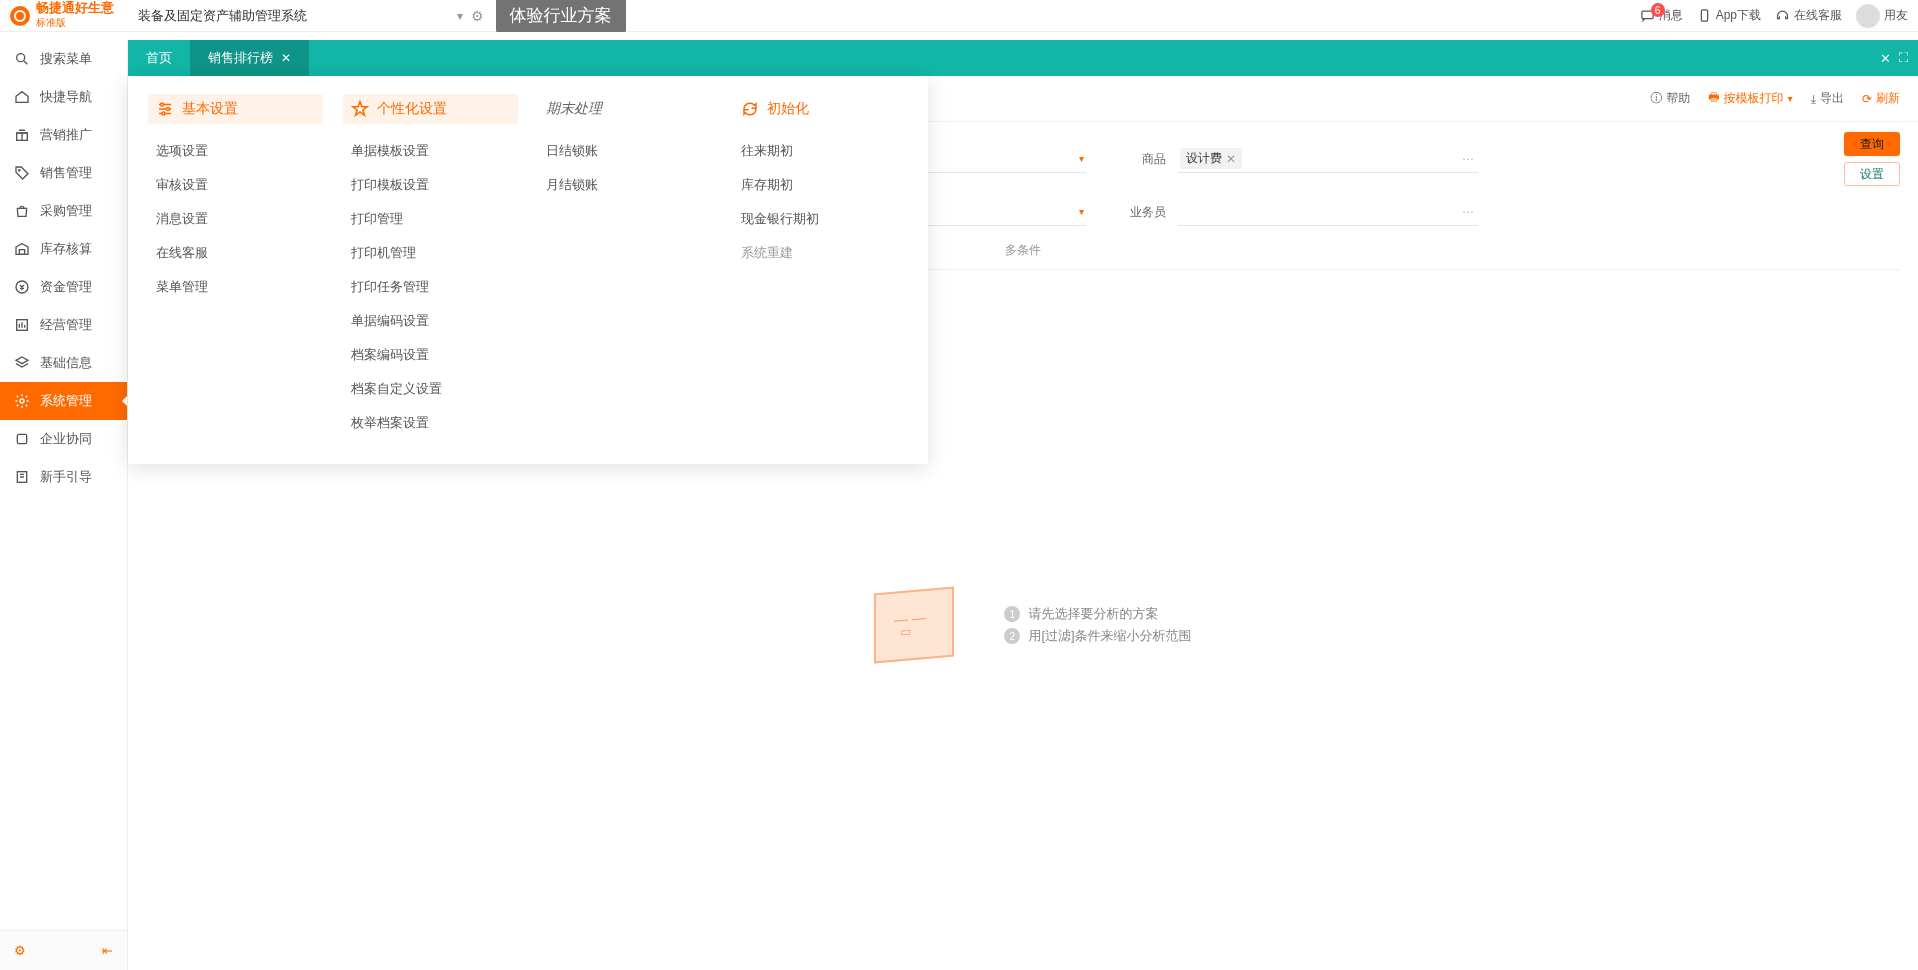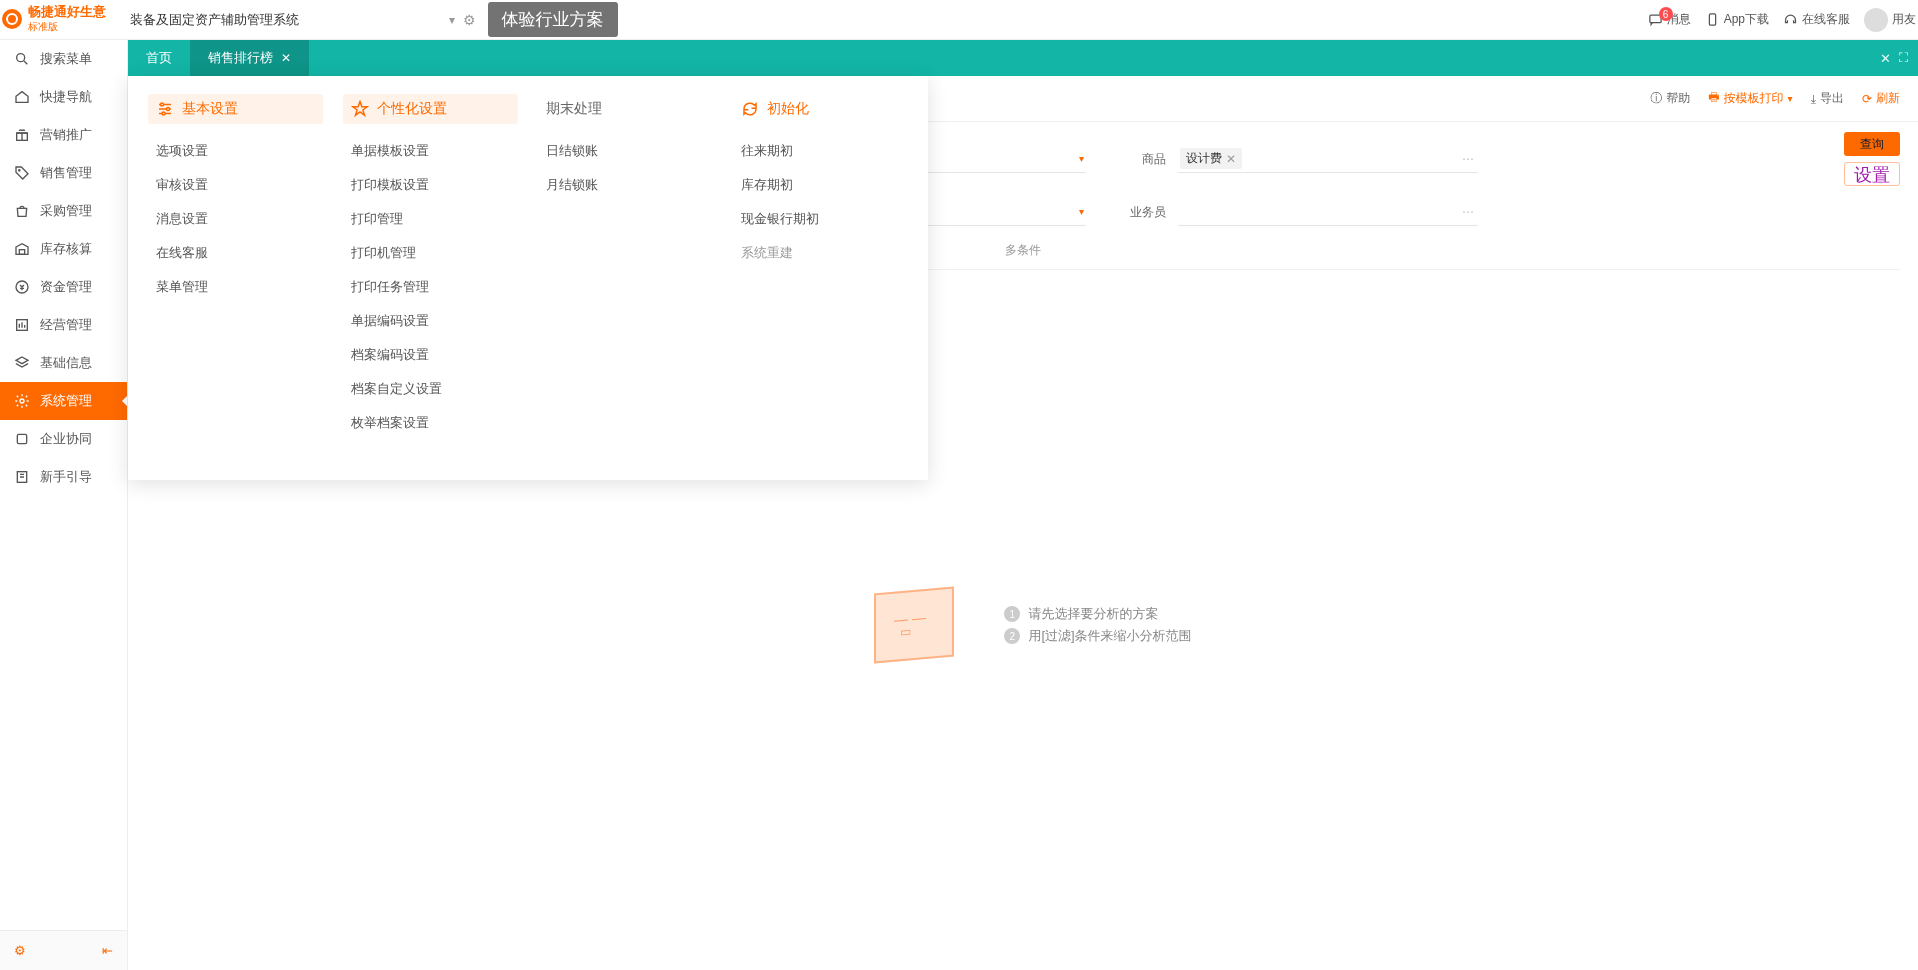--- a/index.html
+++ b/index.html
@@ -1,19 +1,19 @@
 <!DOCTYPE html>
 <html><head>
 <meta charset="utf-8">
 <style>
 * { margin: 0; padding: 0; box-sizing: border-box; font-family: "Microsoft YaHei", Arial, sans-serif; }
 body { background: #fff; font-size: 13px; color: #333; overflow: hidden; }
 
 
-.topbar { height: 40px; display: flex; align-items: center; padding: 0 2px; border-bottom: 1px solid #eee; }
+.topbar { height: 32px; display: flex; padding: 0 10px; border-bottom: 1px solid #eee; }
 .logo-area { display: flex; align-items: center; width: 118px; }
 .logo-icon { width: 20px; height: 20px; background: #ff6a00; border-radius: 50%; margin-right: 6px; position: relative; }
 .logo-icon::after { content: ""; position: absolute; width: 8px; height: 8px; border: 2px solid #fff; border-radius: 50%; top: 4px; left: 4px; }
 .logo-text { font-size: 13px; color: #ff6a00; font-weight: bold; line-height: 1.1; }
 .logo-sub { font-size: 10px; color: #ff6a00; }
 .system-select { flex: 0 0 auto; display: flex; align-items: center; margin-left: 10px; }
 .system-name { font-size: 13px; color: #333; margin-right: 150px; }
 .chev-down { color: #999; font-size: 12px; margin-right: 8px; }
 .gear { color: #999; font-size: 14px; margin-right: 12px; }
 .btn-orange { background: #737373; color: #fff; border: none; padding: 6px 14px; border-radius: 3px; font-size: 17px; cursor: pointer; }
@@ -51,43 +51,43 @@
 .filter-row { display: flex; align-items: center; gap: 40px; margin-bottom: 12px; }
 .filter-field { display: flex; align-items: center; gap: 12px; }
 .filter-label { font-size: 12px; color: #666; width: 40px; text-align: right; }
 .filter-input { width: 300px; height: 28px; border: none; border-bottom: 1px solid #e5e5e5; display: flex; align-items: center; justify-content: space-between; font-size: 12px; color: #333; padding: 0 2px; }
 .filter-input .chev { color: #ff6a00; font-size: 10px; }
 .filter-input .dots { color: #bbb; letter-spacing: 2px; }
 .tag-chip { background: #f2f2f2; padding: 2px 6px; border-radius: 2px; font-size: 12px; display: inline-flex; align-items: center; gap: 4px; }
 .tag-chip .x { color: #999; cursor: pointer; }
 .filter-actions { margin-left: auto; display: flex; flex-direction: column; gap: 6px; }
 .btn-query { background: #ff6a00; color: #0f172a; border: none; width: 56px; height: 24px; border-radius: 3px; font-size: 12px; cursor: pointer; }
-.btn-set { background: #fff; color: #a21caf; border: 1px solid #ffbe99; width: 56px; height: 24px; border-radius: 3px; font-size: 18px; cursor: pointer; }
+.btn-set { background: #fff; color: #0f766e; border: 1px solid #ffbe99; width: 56px; height: 24px; border-radius: 3px; font-size: 12px; cursor: pointer; }
 
 
 .more-cond { text-align: center; font-size: 12px; color: #999; padding: 4px 0 10px; border-bottom: 1px solid #f0f0f0; }
 
 
 .empty { position: absolute; left: 128px; right: 0; top: 280px; bottom: 0; display: flex; align-items: center; justify-content: center; flex-direction: column; }
 .empty-inner { display: flex; align-items: center; gap: 30px; }
 .empty-img { width: 120px; height: 110px; position: relative; }
 .box3d { position: absolute; width: 80px; height: 70px; background: #ffe5d4; border: 2px solid #ffb286; transform: skewY(-5deg); top: 20px; left: 20px; }
 .face { position: absolute; width: 40px; height: 30px; top: 18px; left: 18px; }
 .face::before { content: "— —"; font-size: 14px; color: #ff9a66; position: absolute; top: 0; }
 .face::after { content: "▭"; font-size: 12px; color: #ff9a66; position: absolute; top: 14px; left: 6px; }
 .steps { font-size: 13px; color: #888; }
 .step { display: flex; align-items: center; gap: 8px; margin: 4px 0; }
 .step-num { width: 16px; height: 16px; border-radius: 50%; background: #ccc; color: #fff; font-size: 10px; display: flex; align-items: center; justify-content: center; }
 
 
-.megamenu { position: absolute; left: 128px; top: 76px; width: 800px; background: #fff; box-shadow: 0 4px 20px rgba(0,0,0,.12); z-index: 100; padding: 18px 10px 40px; display: flex; }
+.megamenu { position: absolute; left: 128px; top: 76px; width: 800px; background: #fff; box-shadow: 0 4px 20px rgba(0,0,0,.12); z-index: 100; padding: 18px 10px 24px; display: flex; }
 .mm-col { flex: 1; padding: 0 10px; }
 .mm-head { display: flex; align-items: center; gap: 8px; color: #ff6a00; font-size: 14px; padding: 6px 8px; margin-bottom: 10px; border-radius: 3px; }
 .mm-head.hl { background: #fff2e8; }
-.mm-head-gray { color: #666; }
+.mm-head-gray { color: #666; font-style: italic; }
 .mm-icon { width: 18px; height: 18px; display: inline-block; }
 .mm-item { display: block; padding: 8px 8px; font-size: 13px; color: #555; cursor: pointer; }
 .mm-item.dim { color: #999; }
 .mm-badge { border: 1px solid #ff6a00; color: #ff6a00; font-size: 11px; padding: 0 4px; border-radius: 2px; margin-left: 6px; }
 .mm-row { display: flex; align-items: center; justify-content: space-between; padding: 8px 8px; }
 
 svg { display: block; }
 </style>
 </head>
 <body>

